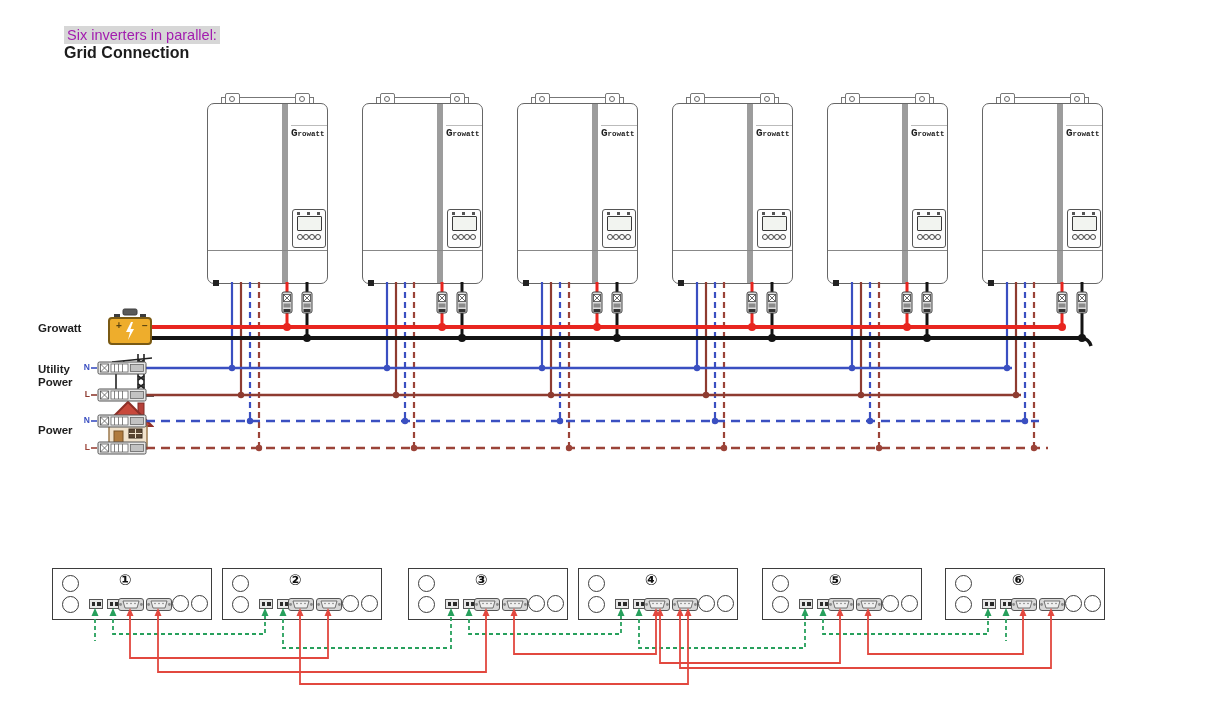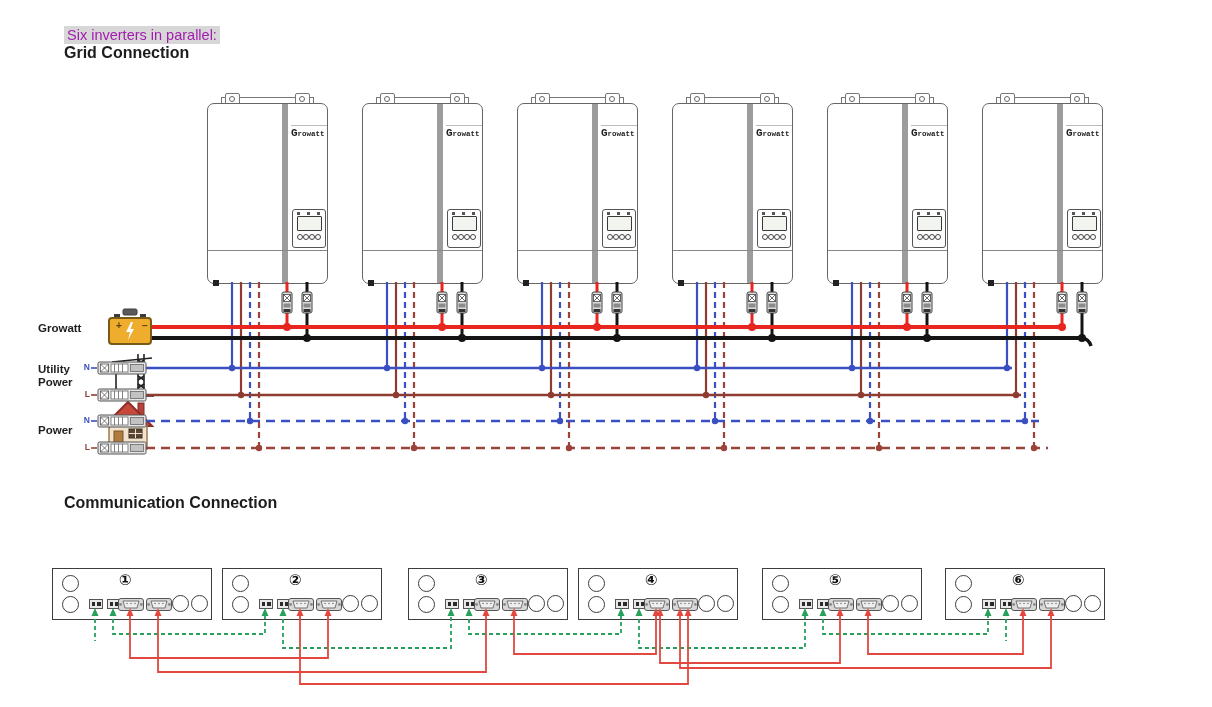--- a/index.html
+++ b/index.html
@@ -52,21 +52,20 @@
   #wires{position:absolute;left:0;top:0;z-index:6;pointer-events:none;}
   .component{z-index:2;}
 </style>
 </head>
 <body>
 
 <div id="stage">
 
   <span class="hl-highlight">Six inverters in parallel:</span>
   <span class="hl-bold" style="top:44px">Grid Connection</span>
-  <span class="hl-bold" style="top:494px">Communication Connection</span>
 
   <span class="rowlabel" style="top:322px">Growatt</span>
   <span class="rowlabel" style="top:363px">Utility Power</span>
   <span class="rowlabel" style="top:424px">Power</span>
 
   <span class="term" style="left:80px;top:362px;color:#3a4fc1">N</span>
   <span class="term" style="left:80px;top:389px;color:#8e3b30">L</span>
   <span class="term" style="left:80px;top:415px;color:#3a4fc1">N</span>
   <span class="term" style="left:80px;top:442px;color:#9b4338">L</span>
 

